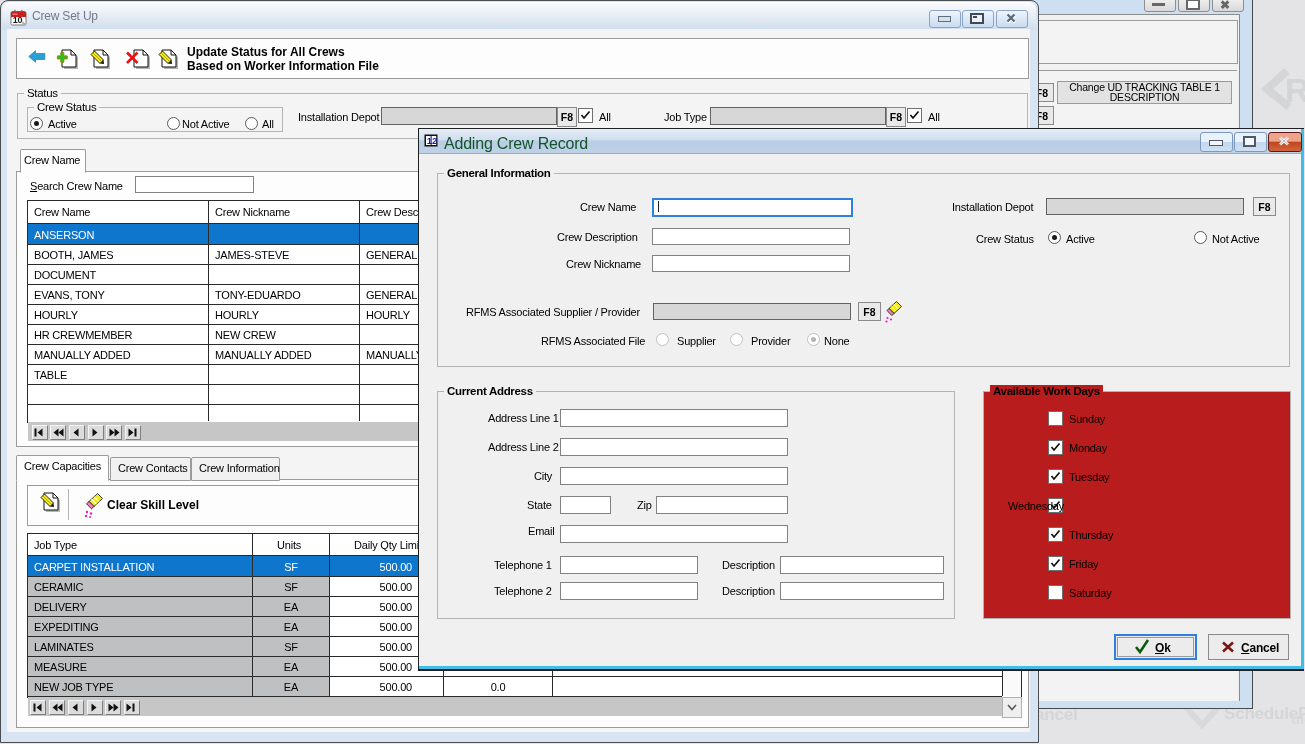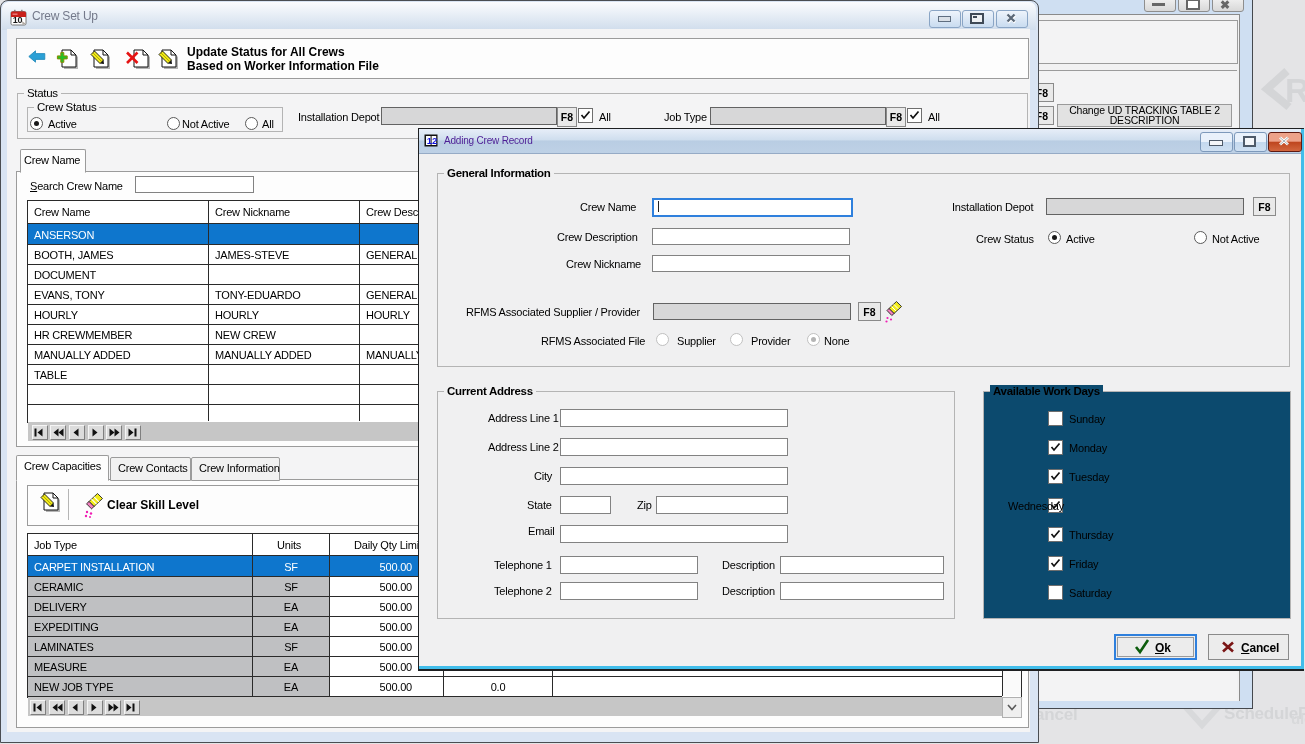--- a/index.html
+++ b/index.html
@@ -44,22 +44,22 @@
 <div class="a" style="left:1144px;top:-9px;width:30px;height:19px;background:linear-gradient(#fdfdfd,#d8d8d8);border:1px solid #8e8e8e;border-radius:3px"></div>
 <div class="a" style="left:1152px;top:3px;width:13px;height:3px;background:#676767"></div>
 <div class="a" style="left:1178px;top:-9px;width:30px;height:19px;background:linear-gradient(#fdfdfd,#d8d8d8);border:1px solid #8e8e8e;border-radius:3px"></div>
 <div class="a" style="left:1186px;top:-1px;width:10px;height:7px;border:2px solid #676767;background:#fff"></div>
 <div class="a" style="left:1212px;top:-9px;width:30px;height:19px;background:linear-gradient(#fdfdfd,#d8d8d8);border:1px solid #8e8e8e;border-radius:3px"></div>
 <div class="a" style="left:1220px;top:-2px;width:14px;height:10px;font-weight:bold;color:#676767;font-size:12px">✖</div>
 
 <div class="a" style="left:1038px;top:20px;width:199px;height:42px;background:#f3f3f4;border:1px solid #9b9b9b;border-left:none"></div>
 <div class="a" style="left:1038px;top:70px;width:199px;height:630px;background:#f3f3f4;border-top:1px solid #9b9b9b"></div>
 <div class="f8" style="left:1030px;top:83px;width:22px;height:17px">F8</div>
+<div class="a" style="left:1057px;top:81px;width:173px;height:20px;background:#e2e2e2;border:1px solid #9a9a9a;text-align:center;line-height:9.5px;overflow:hidden;white-space:normal;font-size:10.5px;padding-top:1px">Change UD TRACKING TABLE 1 DESCRIPTION</div>
 <div class="f8" style="left:1030px;top:106px;width:22px;height:17px">F8</div>
-<div class="a" style="left:1057px;top:104px;width:173px;height:20px;background:#e2e2e2;border:1px solid #9a9a9a;text-align:center;line-height:9.5px;overflow:hidden;white-space:normal;font-size:10.5px;padding-top:1px">Change UD TRACKING TABLE 2 DESCRIPTION</div>
 
 <div class="a" style="left:0;top:0;width:1037px;height:741px;background:#d9e4f3;border:1.5px solid #4a4d52;border-radius:8px 8px 0 0"></div>
 <div class="a" style="left:1.5px;top:1.5px;width:1034px;height:28px;background:linear-gradient(#fbfcfe,#d0ddec);border-radius:7px 7px 0 0"></div>
 
 <div class="a" style="left:10px;top:9px">
       <svg width="17" height="17">
 <rect x="4" y="0.8" width="1.6" height="3.5" fill="#8a8a8a"></rect>
         <rect x="11" y="0.8" width="1.6" height="3.5" fill="#8a8a8a"></rect>
 <rect x="1" y="2.5" width="15" height="13.5" rx="1.5" fill="#fff" stroke="#777"></rect>
 <path d="M1 4 a1.5 1.5 0 0 1 1.5 -1.5 h12 a1.5 1.5 0 0 1 1.5 1.5 v4 h-15 Z" fill="#c9211b"></path>
@@ -381,21 +381,21 @@
 
 <div class="a" style="left:424px;top:134px">
           <svg width="14" height="13">
 <rect x="0.5" y="0.5" width="13" height="12" fill="#111"></rect>
 <rect x="2" y="2" width="4.6" height="9" fill="#fdfdfd"></rect>
             <rect x="7.6" y="2" width="4.6" height="9" fill="#fdfdfd"></rect>
 <text x="2.7" y="10" font-size="9.5" font-weight="bold" fill="#1414dd" font-family="Liberation Sans">1</text>
 <text x="8.1" y="10" font-size="9.5" font-weight="bold" fill="#1414dd" font-family="Liberation Sans">2</text>
           </svg>
         </div>
-<div class="a" style="left:444px;top:135px;font-size:10px;color:#4c1d95">Adding Crew Record</div>
+<div class="a" style="left:444px;top:135px;font-size:16px;color:#14532d">Adding Crew Record</div>
 <div class="a" style="left:1200px;top:132px;width:31px;height:18px;background:linear-gradient(#e9f1fb 49%,#c3d8ee 51%,#cfe0f2);border:1px solid #7d99bb;border-radius:3px"></div>
 <div class="a" style="left:1209px;top:140px;width:12px;height:4px;background:#f4f6f9;border:1px solid #4e5a69"></div>
 <div class="a" style="left:1234px;top:132px;width:31px;height:18px;background:linear-gradient(#e9f1fb 49%,#c3d8ee 51%,#cfe0f2);border:1px solid #7d99bb;border-radius:3px"></div>
 <div class="a" style="left:1243px;top:136px;width:9px;height:7px;border:2.5px solid #4e5a69;background:#f4f6f9"></div>
 <div class="a" style="left:1268px;top:132px;width:32px;height:18px;background:linear-gradient(#eda28a 45%,#bf461f 52%,#d2663e);border:1px solid #5e1a12;border-radius:3px"></div>
 <div class="a" style="left:1276px;top:133px">
           <svg width="16" height="16">
             <path d="M4 4.5 L12 11.5 M12 4.5 L4 11.5" stroke="#fff" stroke-width="2.8"></path>
             <path d="M4 4.5 L12 11.5 M12 4.5 L4 11.5" stroke="#45515f" stroke-width="1" opacity="0.45"></path>
           </svg>
@@ -457,21 +457,21 @@
 <div class="in" style="left:560px;top:525px;width:226px;height:16px"></div>
 <div class="a" style="left:494px;top:559px">Telephone 1</div>
 <div class="in" style="left:560px;top:556px;width:136px;height:16px"></div>
 <div class="a" style="left:722px;top:559px">Description</div>
 <div class="in" style="left:780px;top:556px;width:162px;height:16px"></div>
 <div class="a" style="left:494px;top:585px">Telephone 2</div>
 <div class="in" style="left:560px;top:582px;width:136px;height:16px"></div>
 <div class="a" style="left:722px;top:585px">Description</div>
 <div class="in" style="left:780px;top:582px;width:162px;height:16px"></div>
 
-<div class="gb" style="left:983px;top:391px;width:306px;height:226px;background:#0c4a6e">
+<div class="gb" style="left:983px;top:391px;width:306px;height:226px;background:#b91c1c">
           <span>Available Work Days</span>
         </div>
 <div class="cb" style="left:1048px;top:411px"></div>
         <div class="a" style="left:1069px;top:413px">Sunday</div>
 <div class="cb" style="left:1048px;top:440px">
           <svg width="13" height="13">
             <path d="M2.5 6 L5 9 L10.5 2.5" fill="none" stroke="#111" stroke-width="1.7"></path>
           </svg>
         </div>
         <div class="a" style="left:1069px;top:442px">Monday</div>

